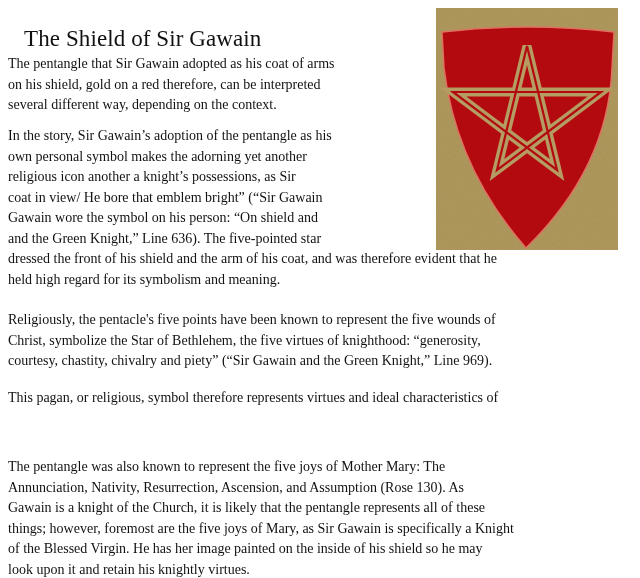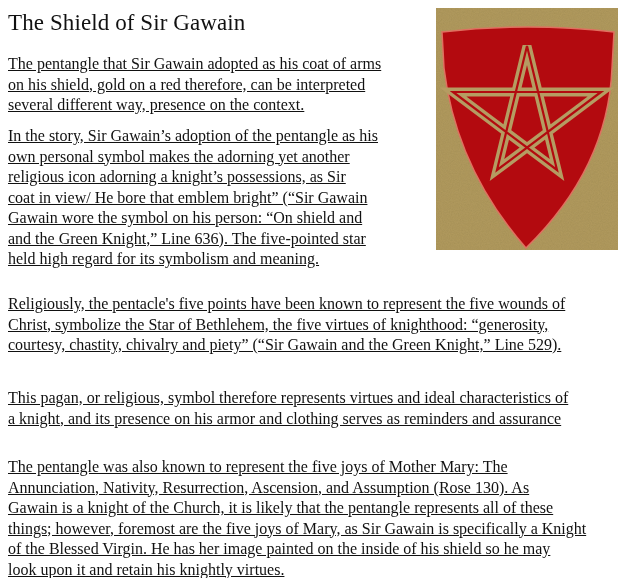--- a/index.html
+++ b/index.html
@@ -5,66 +5,66 @@
     html, body { margin: 0; padding: 0; background: #ffffff; }
     body {
       width: 640px; height: 578px; overflow: hidden; position: relative;
       font-family: "DejaVu Serif", "Liberation Serif", serif;
       color: #111111;
     }
     .page { position: absolute; left: 8px; top: 0; width: 626px; }
     .title {
       position: absolute; left: 0; top: 10px;
       font-family: "Liberation Serif", "DejaVu Serif", serif;
-      font-size: 23px; font-weight: normal; margin: 0; letter-spacing: 0.1px;
+      font-size: 23px; font-weight: normal; margin: 16px; letter-spacing: 0.1px;
     }
     .p {
       position: absolute; left: 0; margin: 0;
       font-family: "Liberation Serif", "DejaVu Serif", serif;
-      font-size: 16px; line-height: 20.5px; text-decoration: underline;
+      font-size: 14px; line-height: 20.5px;
     }
     .narrow { width: 418px; }
     .full { width: 628px; }
     .shield-img {
       position: absolute; left: 436px; top: 8px; width: 182px; height: 242px;
       background: #b39a5e;
     }
     .shield-img svg { display: block; }
   </style>
 </head>
 <body>
 
 <div class="page">
   <h1 class="title">The Shield of Sir Gawain</h1>
 
   <div class="p narrow" style="top:54px;">
     <div>The pentangle that Sir Gawain adopted as his coat of arms</div>
     <div>on his shield, gold on a red therefore, can be interpreted</div>
-    <div>several different way, presence on the context.</div>
+    <div>several different way, depending on the context.</div>
   </div>
 
   <div class="p full" style="top:126px;">
     <div>In the story, Sir Gawain’s adoption of the pentangle as his</div>
     <div>own personal symbol makes the adorning yet another</div>
-    <div>religious icon adorning a knight’s possessions, as Sir</div>
+    <div>religious icon another a knight’s possessions, as Sir</div>
     <div>coat in view/ He bore that emblem bright” (“Sir Gawain</div>
     <div>Gawain wore the symbol on his person: “On shield and</div>
     <div>and the Green Knight,” Line 636).  The five-pointed star</div>
+    <div>dressed the front of his shield and the arm of his coat, and was therefore evident that he</div>
     <div>held high regard for its symbolism and meaning.</div>
   </div>
 
-  <div class="p full" style="top:294px;">
+  <div class="p full" style="top:310px;">
     <div>Religiously, the pentacle's five points have been known to represent the five wounds of</div>
     <div>Christ, symbolize the Star of Bethlehem, the five virtues of knighthood:  “generosity,</div>
-    <div>courtesy, chastity, chivalry and piety” (“Sir Gawain and the Green Knight,” Line 529).</div>
+    <div>courtesy, chastity, chivalry and piety” (“Sir Gawain and the Green Knight,” Line 969).</div>
   </div>
 
   <div class="p full" style="top:388px;">
     <div>This pagan, or religious, symbol therefore represents virtues and ideal characteristics of</div>
-    <div>a knight, and its presence on his armor and clothing serves as reminders and assurance</div>
   </div>
 
   <div class="p full" style="top:457px;">
     <div>The pentangle was also known to represent the five joys of Mother Mary: The</div>
     <div>Annunciation, Nativity, Resurrection, Ascension, and Assumption (Rose 130). As</div>
     <div>Gawain is a knight of the Church, it is likely that the pentangle represents all of these</div>
     <div>things; however, foremost are the five joys of Mary, as Sir Gawain is specifically a Knight</div>
     <div>of the Blessed Virgin. He has her image painted on the inside of his shield so he may</div>
     <div>look upon it and retain his knightly virtues.</div>
   </div>

